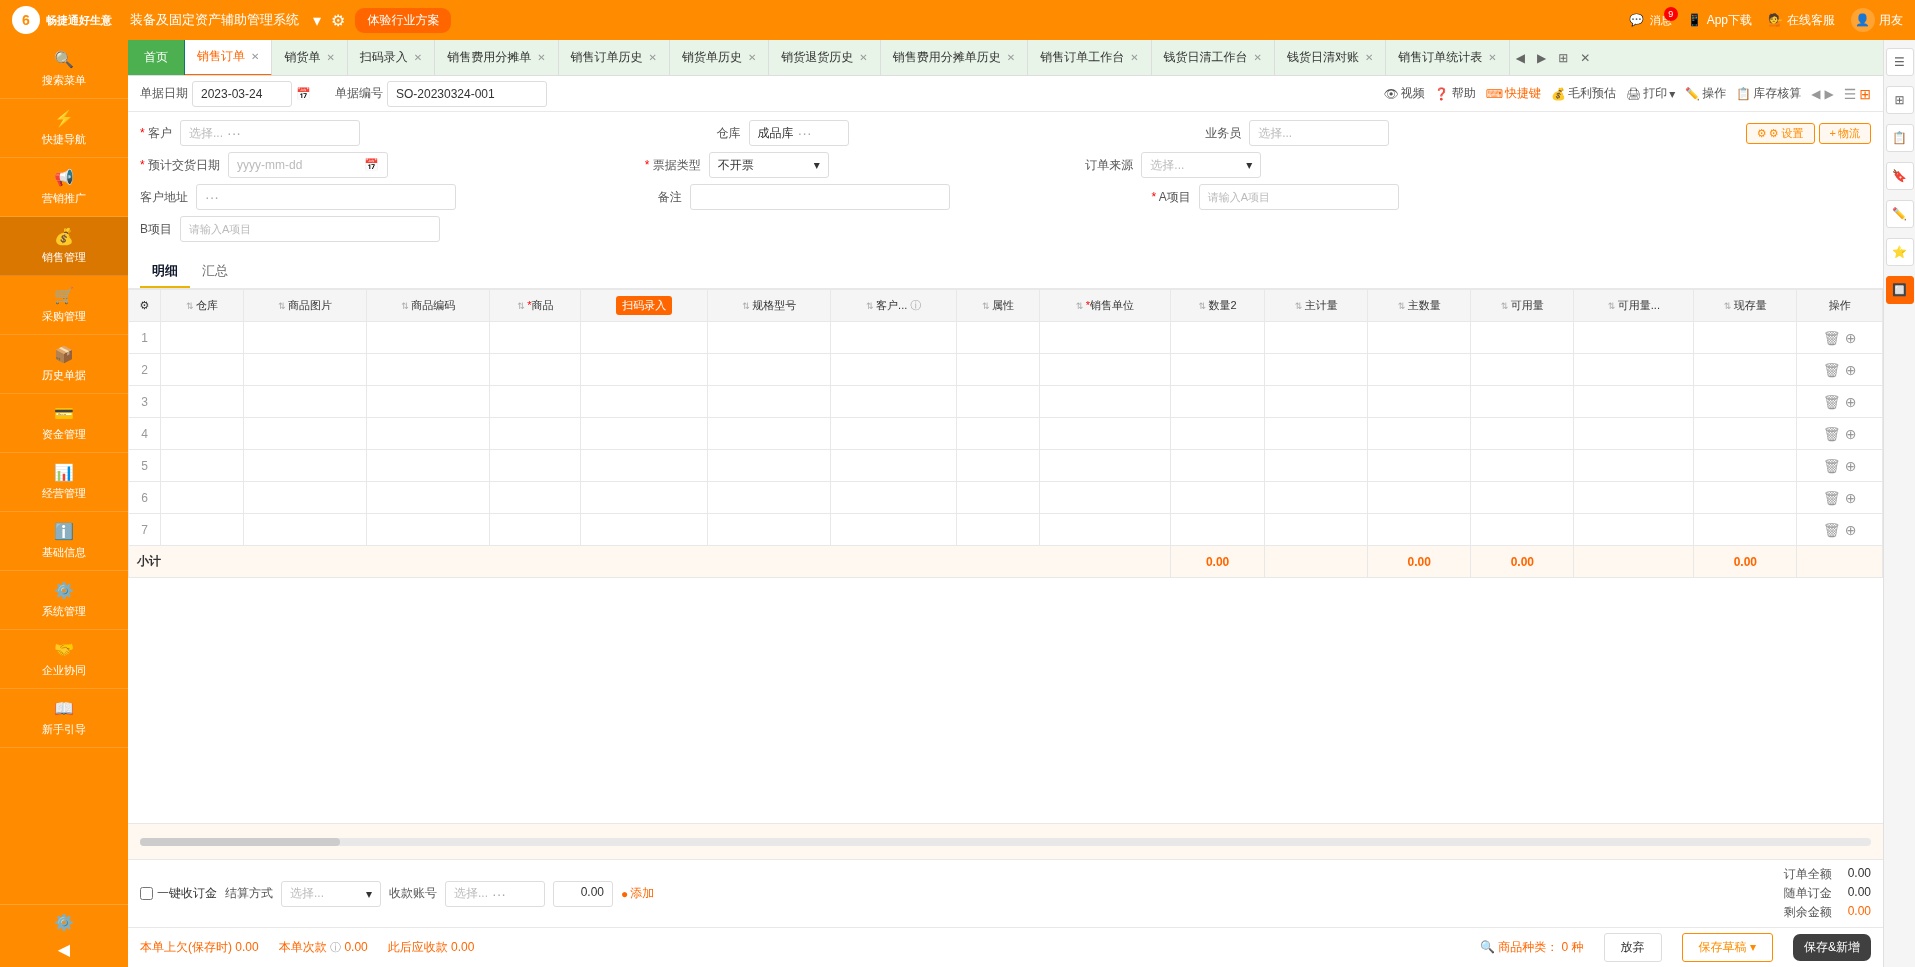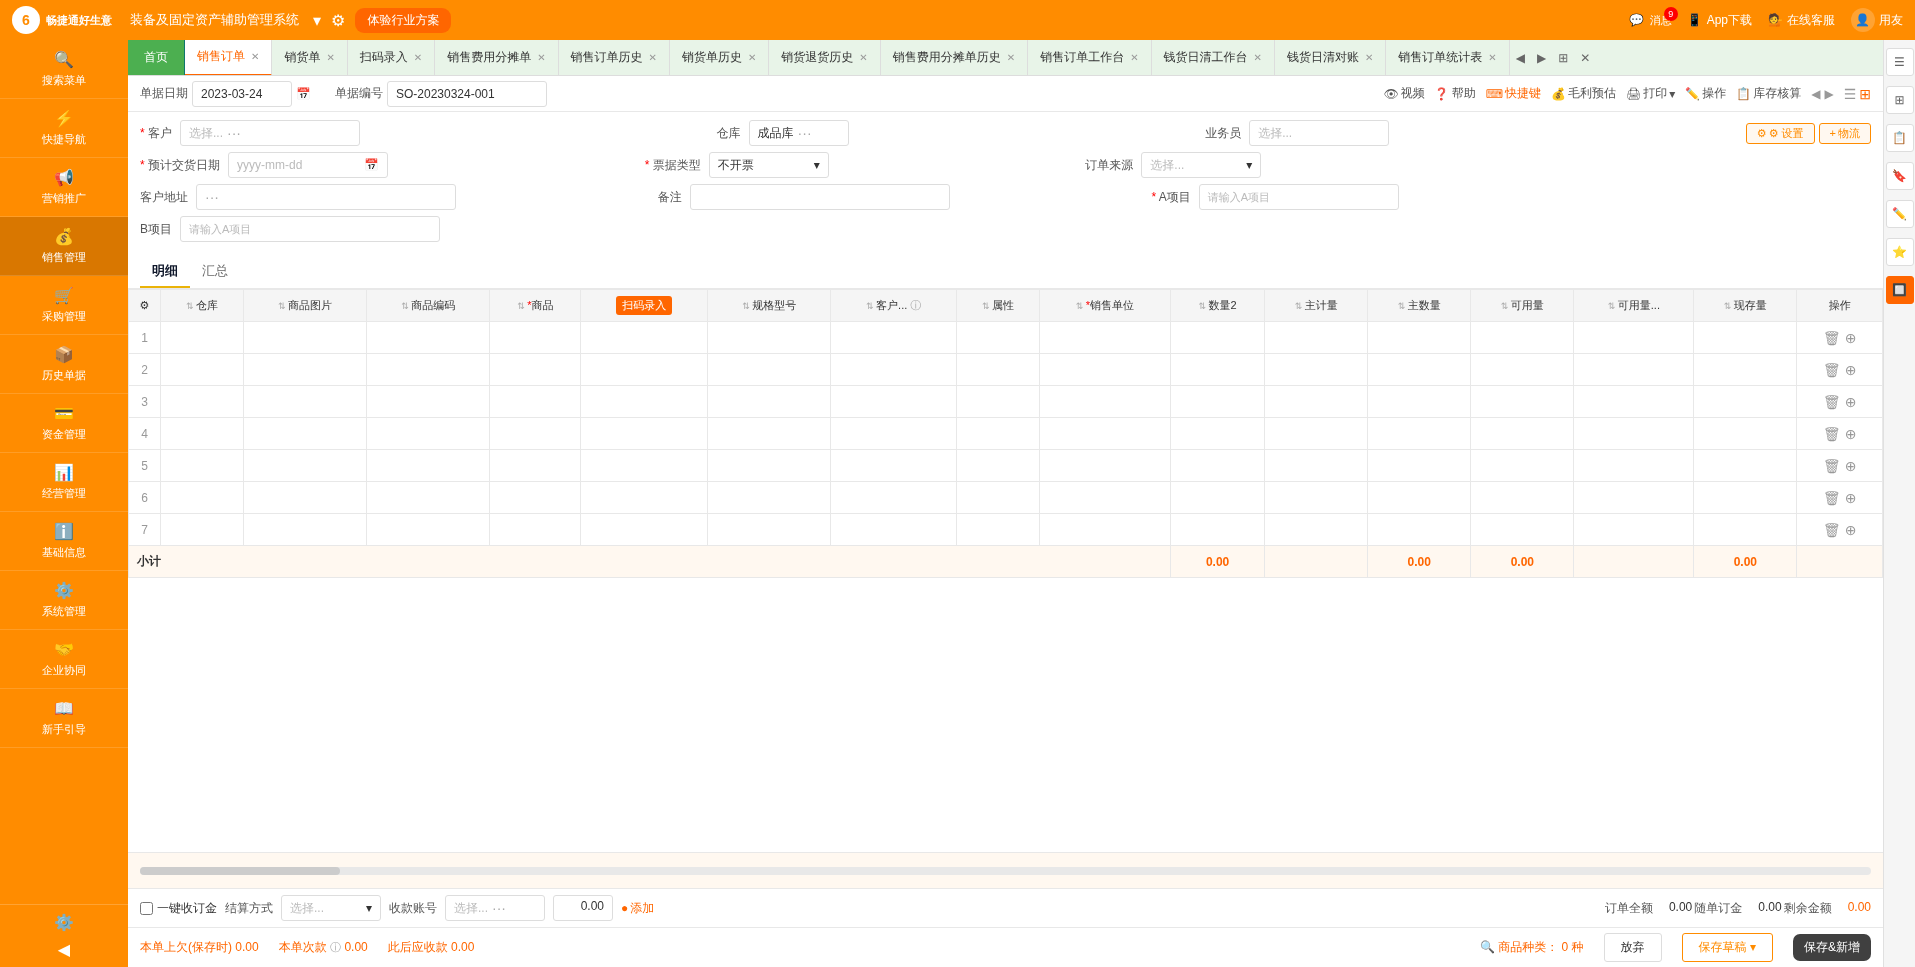--- a/index.html
+++ b/index.html
@@ -75,21 +75,21 @@
     .footer-stat { color: #555; font-size: 12px; }
     .footer-stat span { color: #ff6600; }
     .btn-discard { border: 1px solid #ddd; background: #fff; padding: 5px 16px; border-radius: 3px; cursor: pointer; font-size: 12px; color: #333; }
     .btn-save-draft { border: 1px solid #ff8c00; background: #fff; padding: 5px 16px; border-radius: 3px; cursor: pointer; font-size: 12px; color: #ff8c00; }
     .btn-save-new { background: #404040; border: none; padding: 5px 11px; border-radius: 7px; cursor: pointer; font-size: 12px; color: #fff; }
     .right-panel-btn { width: 28px; height: 28px; background: #fff; border: 1px solid #ddd; border-radius: 3px; display: flex; align-items: center; justify-content: center; cursor: pointer; font-size: 12px; color: #666; margin-bottom: 4px; }
 
     
     .payment-row { display: flex; align-items: center; gap: 8px; padding: 6px 12px; border-top: 1px solid #e8e8e8; flex-shrink: 0; }
     .checkbox-label { display: flex; align-items: center; gap: 4px; cursor: pointer; font-size: 12px; color: #333; }
-    .order-summary { display: flex; flex-direction: row; gap: 2px; font-size: 12px; }
+    .order-summary { display: flex; flex-direction: column; gap: 2px; font-size: 12px; }
     .order-summary-row { display: flex; justify-content: space-between; gap: 16px; }
     .os-label { color: #555; }
     .os-value { color: #333; }
     .os-value.orange { color: #ff6600; }
 
     
     .info-icon { color: #aaa; font-size: 11px; }
     .date-icon { cursor: pointer; color: #aaa; }
 
     th.sort-th { cursor: pointer; }

